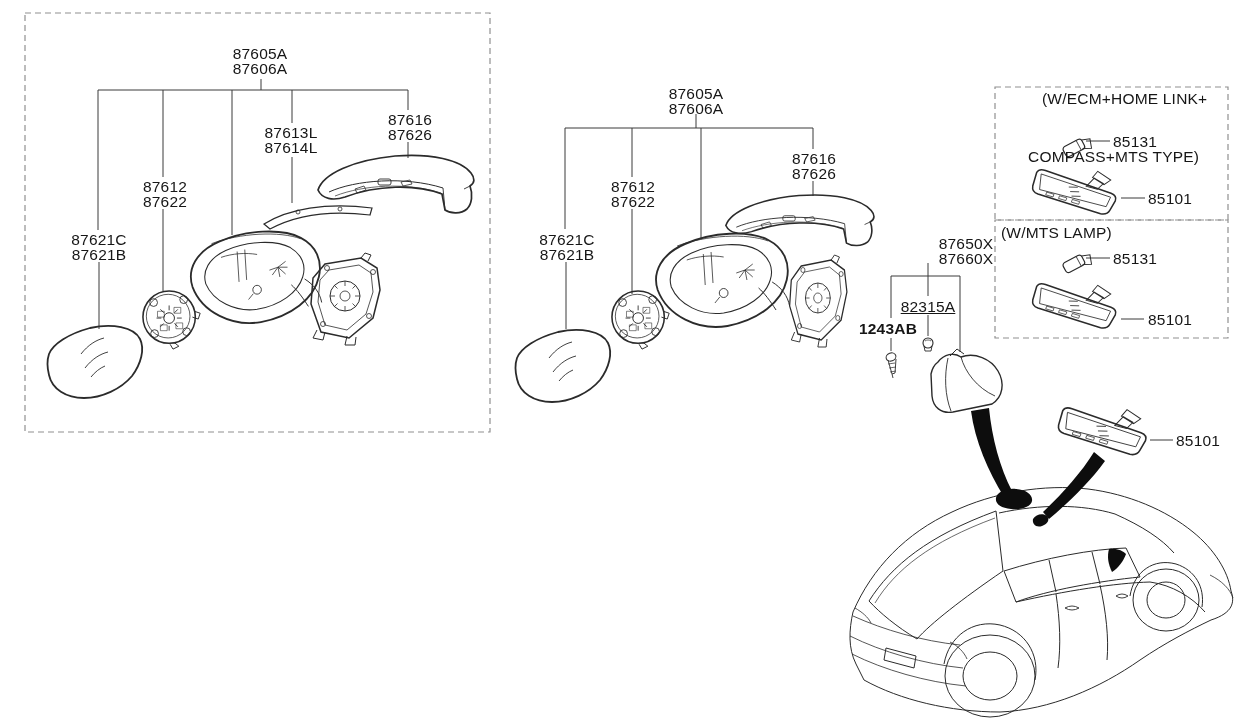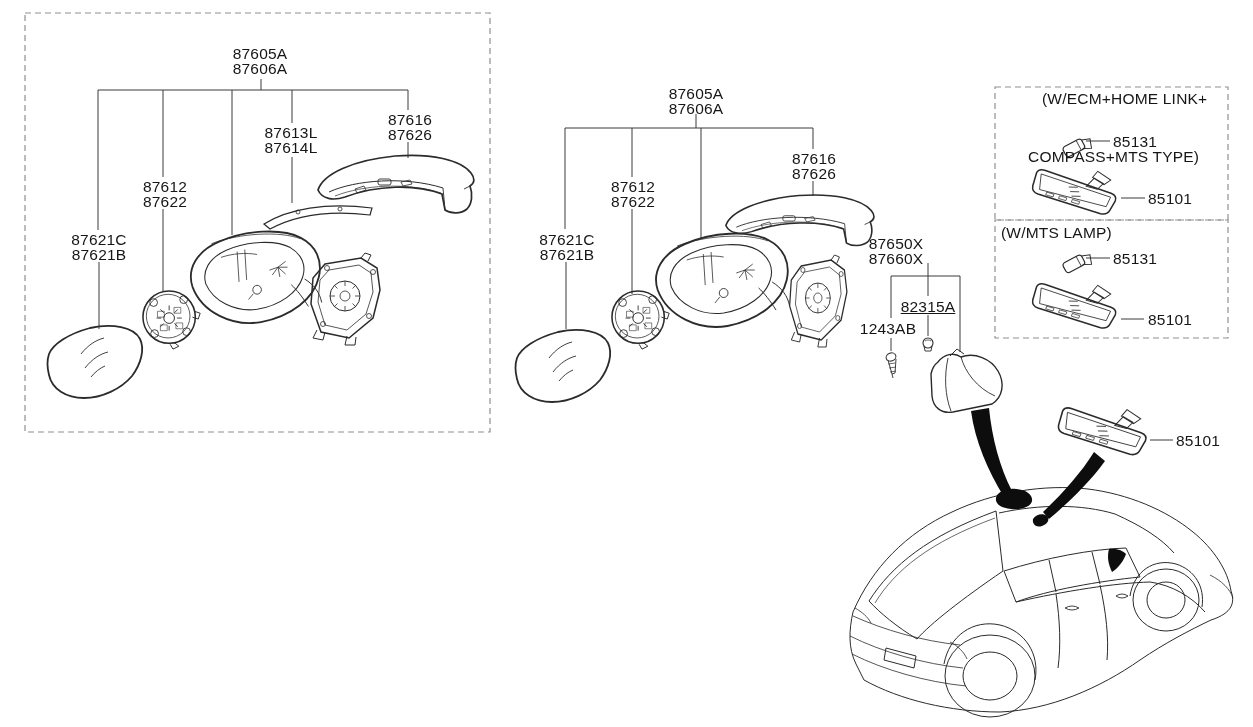--- a/index.html
+++ b/index.html
@@ -213,28 +213,28 @@
     <span class="line">87626</span>
   </div>
   <div class="plabel center" style="left:633px; top:179px;">
     <span class="line">87612</span>
     <span class="line">87622</span>
   </div>
   <div class="plabel center" style="left:567px; top:232px;">
     <span class="line">87621C</span>
     <span class="line">87621B</span>
   </div>
-  <div class="plabel center" style="left:896px; top:236px;">
+  <div class="plabel center" style="left:966px; top:236px;">
     <span class="line">87650X</span>
     <span class="line">87660X</span>
   </div>
   <div class="plabel center" style="left:928px; top:299px;text-decoration:underline;">
     <span class="line">82315A</span>
   </div>
-  <div class="plabel center" style="left:888px; top:321px;">
+  <div class="plabel center" style="left:888px; top:321px;font-weight:bold;">
     <span class="line">1243AB</span>
   </div>
 
   <div class="plabel" style="left:1113px; top:134px;">
     <span class="line">85131</span>
   </div>
   <div class="plabel" style="left:1148px; top:191px;">
     <span class="line">85101</span>
   </div>
   <div class="plabel" style="left:1113px; top:251px;">

